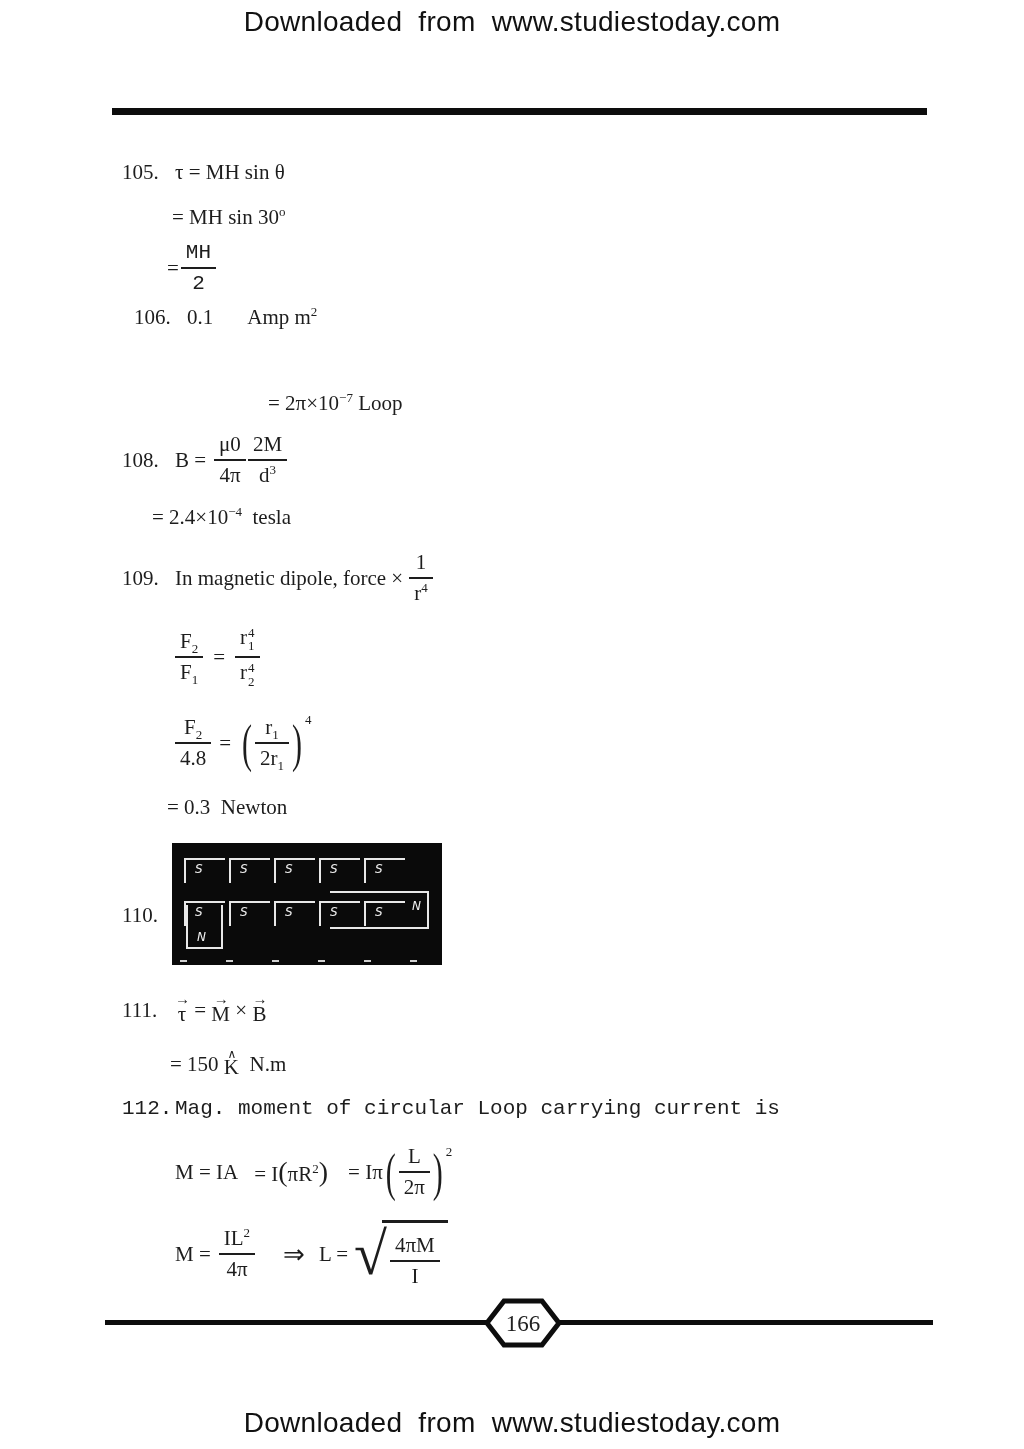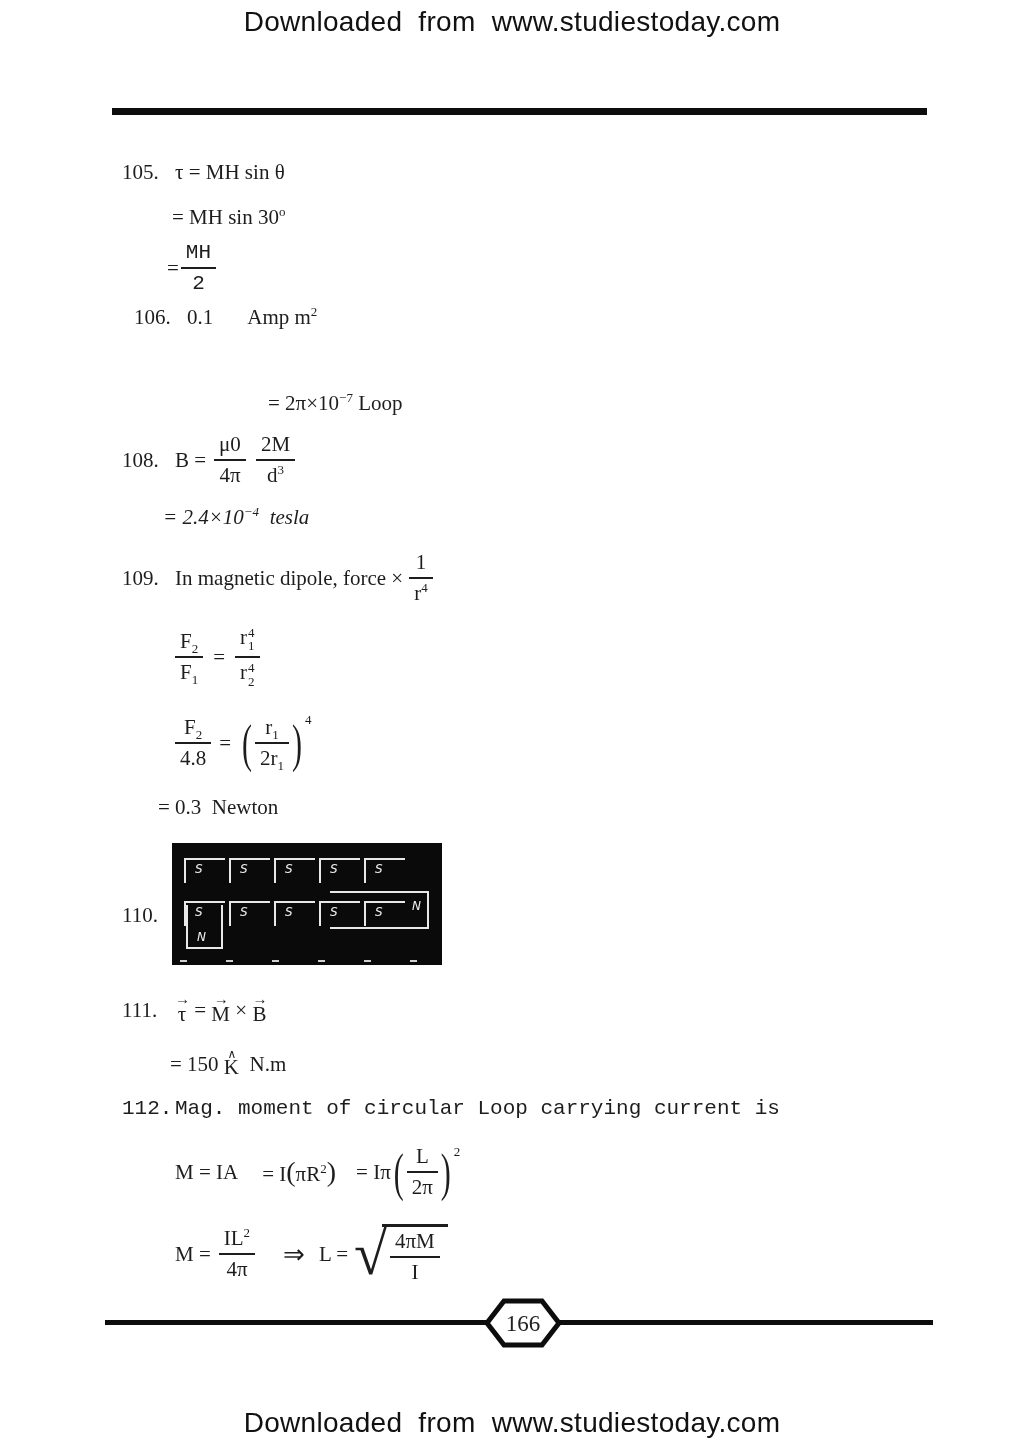--- a/index.html
+++ b/index.html
@@ -31,21 +31,21 @@
   .bigp { display:inline-block; font-size:30px; line-height:1; transform:scaleY(1.75); margin:0 3px; }
   .midp { font-size:28px; line-height:1; }
   .parensup { align-self:flex-start; margin-top:4px; font-size:13px; }
 
   .vec { display:inline-flex; flex-direction:column; align-items:center; line-height:1; }
   .vec .va { font-size:15px; line-height:0.55; letter-spacing:-1px; }
   .vec.hat .va { font-size:12px; line-height:0.5; }
 
   .sqrt { display:inline-flex; align-items:center; }
   .radsign { font-size:60px; line-height:0.8; margin-right:-5px; font-weight:400; }
-  .radicand { border-top:3px solid #1d1d1d; padding:3px 8px 0; display:inline-flex; }
+  .radicand { border-top:3px solid #1d1d1d; padding:11px 8px 0; display:inline-flex; }
 
   .imp { font-size:26px; margin:0 14px 0 28px; }
 
   
   .dbox { position:absolute; left:172px; top:843px; width:270px; height:122px;
           background:#0a0a0a; color:#f0f0f0;
           font-family:"DejaVu Sans", sans-serif; }
   .sbr  { position:absolute; width:30px; height:20px;
           border-top:2px solid #e8e8e8; border-left:2px solid #e8e8e8;
           font-size:12px; font-style:italic; padding:3px 0 0 9px; line-height:1; }
@@ -86,23 +86,23 @@
   </div>
 
   <div class="row" style="left:268px; top:391px;">
     <span class="seg"><span>= 2π×10</span><sup class="s">−7</sup><span> Loop</span></span>
   </div>
 
   <div class="row" style="left:122px; top:430px; height:60px;">
     <span class="pnum">108.</span>
     <span>B =</span>
     <span class="frac" style="margin-left:8px;justify-content:center;"><span class="fn">μ0</span><span class="fd">4π</span></span>
-    <span class="frac" style="margin-left:10px;"><span class="fn">2M</span><span class="fd"><span>d</span><sup class="s">3</sup></span></span>
-  </div>
-  <div class="row" style="left:163px; top:505px;font-style:italic;">
+    <span class="frac" style="margin-left:2px;"><span class="fn">2M</span><span class="fd"><span>d</span><sup class="s">3</sup></span></span>
+  </div>
+  <div class="row" style="left:152px; top:505px;">
     <span class="seg"><span>= 2.4×10</span><sup class="s">−4</sup><span>  tesla</span></span>
   </div>
 
   <div class="row" style="left:122px; top:552px; height:52px;">
     <span class="pnum">109.</span>
     <span>In magnetic dipole, force ×</span>
     <span class="frac" style="margin-left:6px;"><span class="fn">1</span><span class="fd"><span>r</span><sup class="s">4</sup></span></span>
   </div>
 
   <div class="row" style="left:175px; top:622px; height:70px;">
@@ -113,21 +113,21 @@
 
   <div class="row" style="left:175px; top:708px; height:70px;">
     <span class="frac"><span class="fn"><span>F</span><sub class="s">2</sub></span><span class="fd">4.8</span></span>
     <span style="margin:0 8px;">=</span>
     <span class="bigp">(</span>
     <span class="frac"><span class="fn"><span>r</span><sub class="s">1</sub></span><span class="fd"><span>2r</span><sub class="s">1</sub></span></span>
     <span class="bigp">)</span>
     <span class="parensup">4</span>
   </div>
 
-  <div class="row" style="left:158px; top:795px;align-items:flex-end;">
+  <div class="row" style="left:167px; top:795px;align-items:flex-end;">
     <span>= 0.3  Newton</span>
   </div>
 
   <div class="row" style="left:122px; top:903px;">
     <span class="pnum">110.</span>
   </div>
   <div class="dbox">
     <span class="sbr" style="left:12px;  top:15px;"><span>S</span></span>
     <span class="sbr" style="left:57px;  top:15px;"><span>S</span></span>
     <span class="sbr" style="left:102px; top:15px;"><span>S</span></span>
@@ -163,21 +163,21 @@
     <span>  N.m</span>
   </div>
 
   <div class="row" style="left:122px; top:1097px;font-family:Liberation Mono, monospace;">
     <span class="pnum">112.</span>
     <span>Mag. moment of circular Loop carrying current is</span>
   </div>
 
   <div class="row" style="left:175px; top:1140px; height:64px;">
     <span>M = IA</span>
-    <span class="seg" style="margin-left:24px;"><span>= I</span><span class="midp">(</span><span>πR</span><sup class="s">2</sup><span class="midp">)</span></span>
+    <span class="seg" style="margin-left:16px;"><span>= I</span><span class="midp">(</span><span>πR</span><sup class="s">2</sup><span class="midp">)</span></span>
     <span style="margin-left:20px;">= Iπ</span>
     <span class="bigp">(</span>
     <span class="frac"><span class="fn">L</span><span class="fd">2π</span></span>
     <span class="bigp">)</span>
     <span class="parensup">2</span>
   </div>
 
   <div class="row" style="left:175px; top:1222px; height:64px;">
     <span>M =</span>
     <span class="frac" style="margin-left:8px;"><span class="fn"><span>IL</span><sup class="s">2</sup></span><span class="fd">4π</span></span>

